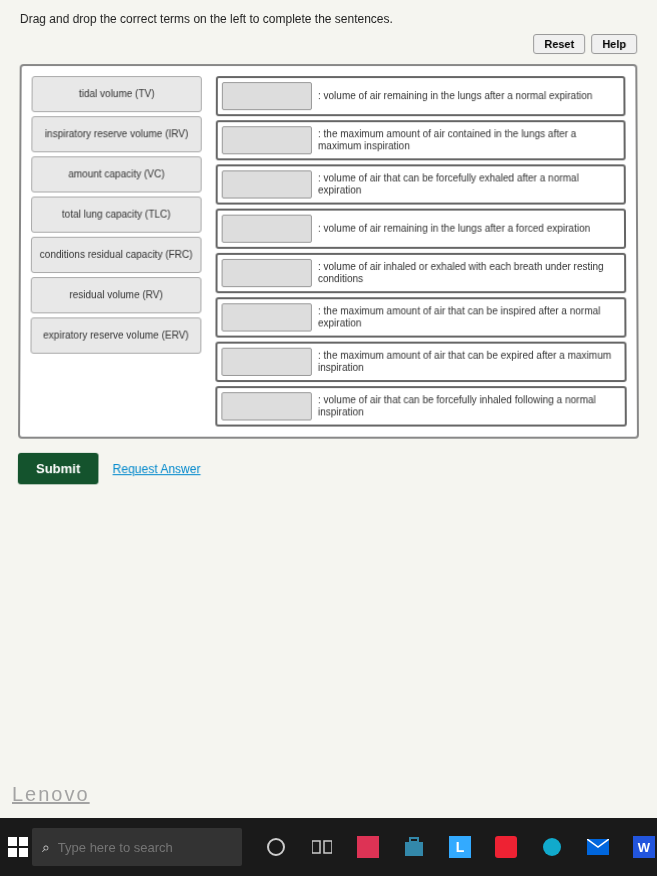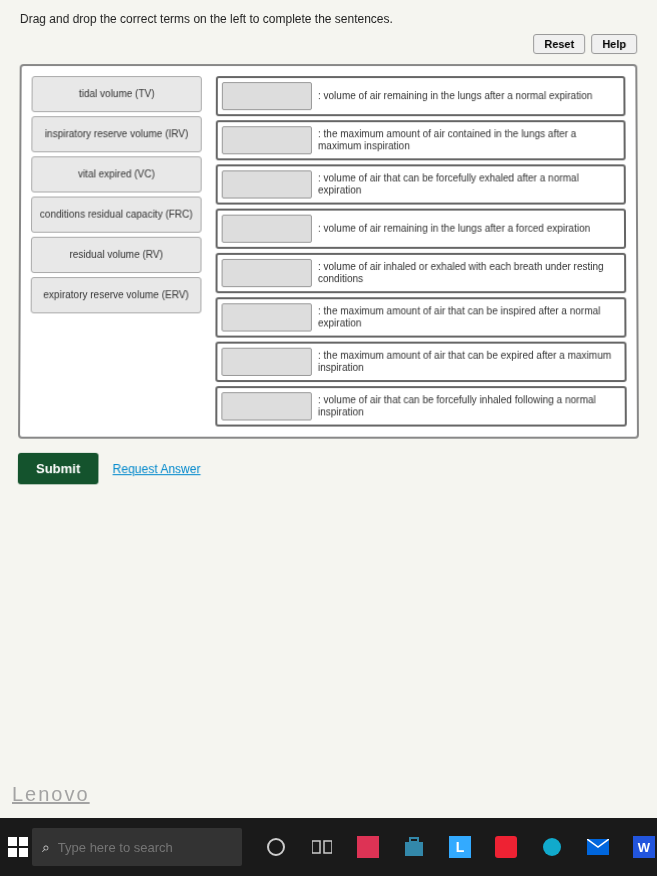--- a/index.html
+++ b/index.html
@@ -238,21 +238,22 @@
 
   <div class="header-buttons">
     <button class="btn-small">Reset</button>
     <button class="btn-small">Help</button>
   </div>
 
   <div class="exercise-container">
     <div class="terms-column">
       <div class="term-item">tidal volume (TV)</div>
       <div class="term-item">inspiratory reserve volume (IRV)</div>
-      <div class="term-item">vital expired (VC)</div>
+      <div class="term-item">amount capacity (VC)</div>
+      <div class="term-item">total lung capacity (TLC)</div>
       <div class="term-item">conditions residual capacity (FRC)</div>
       <div class="term-item">residual volume (RV)</div>
       <div class="term-item">expiratory reserve volume (ERV)</div>
     </div>
 
     <div class="definitions-column">
       <div class="definition-row">
         <div class="drop-zone"></div>
         <span class="definition-text">: volume of air remaining in the lungs after a normal expiration</span>
       </div>

